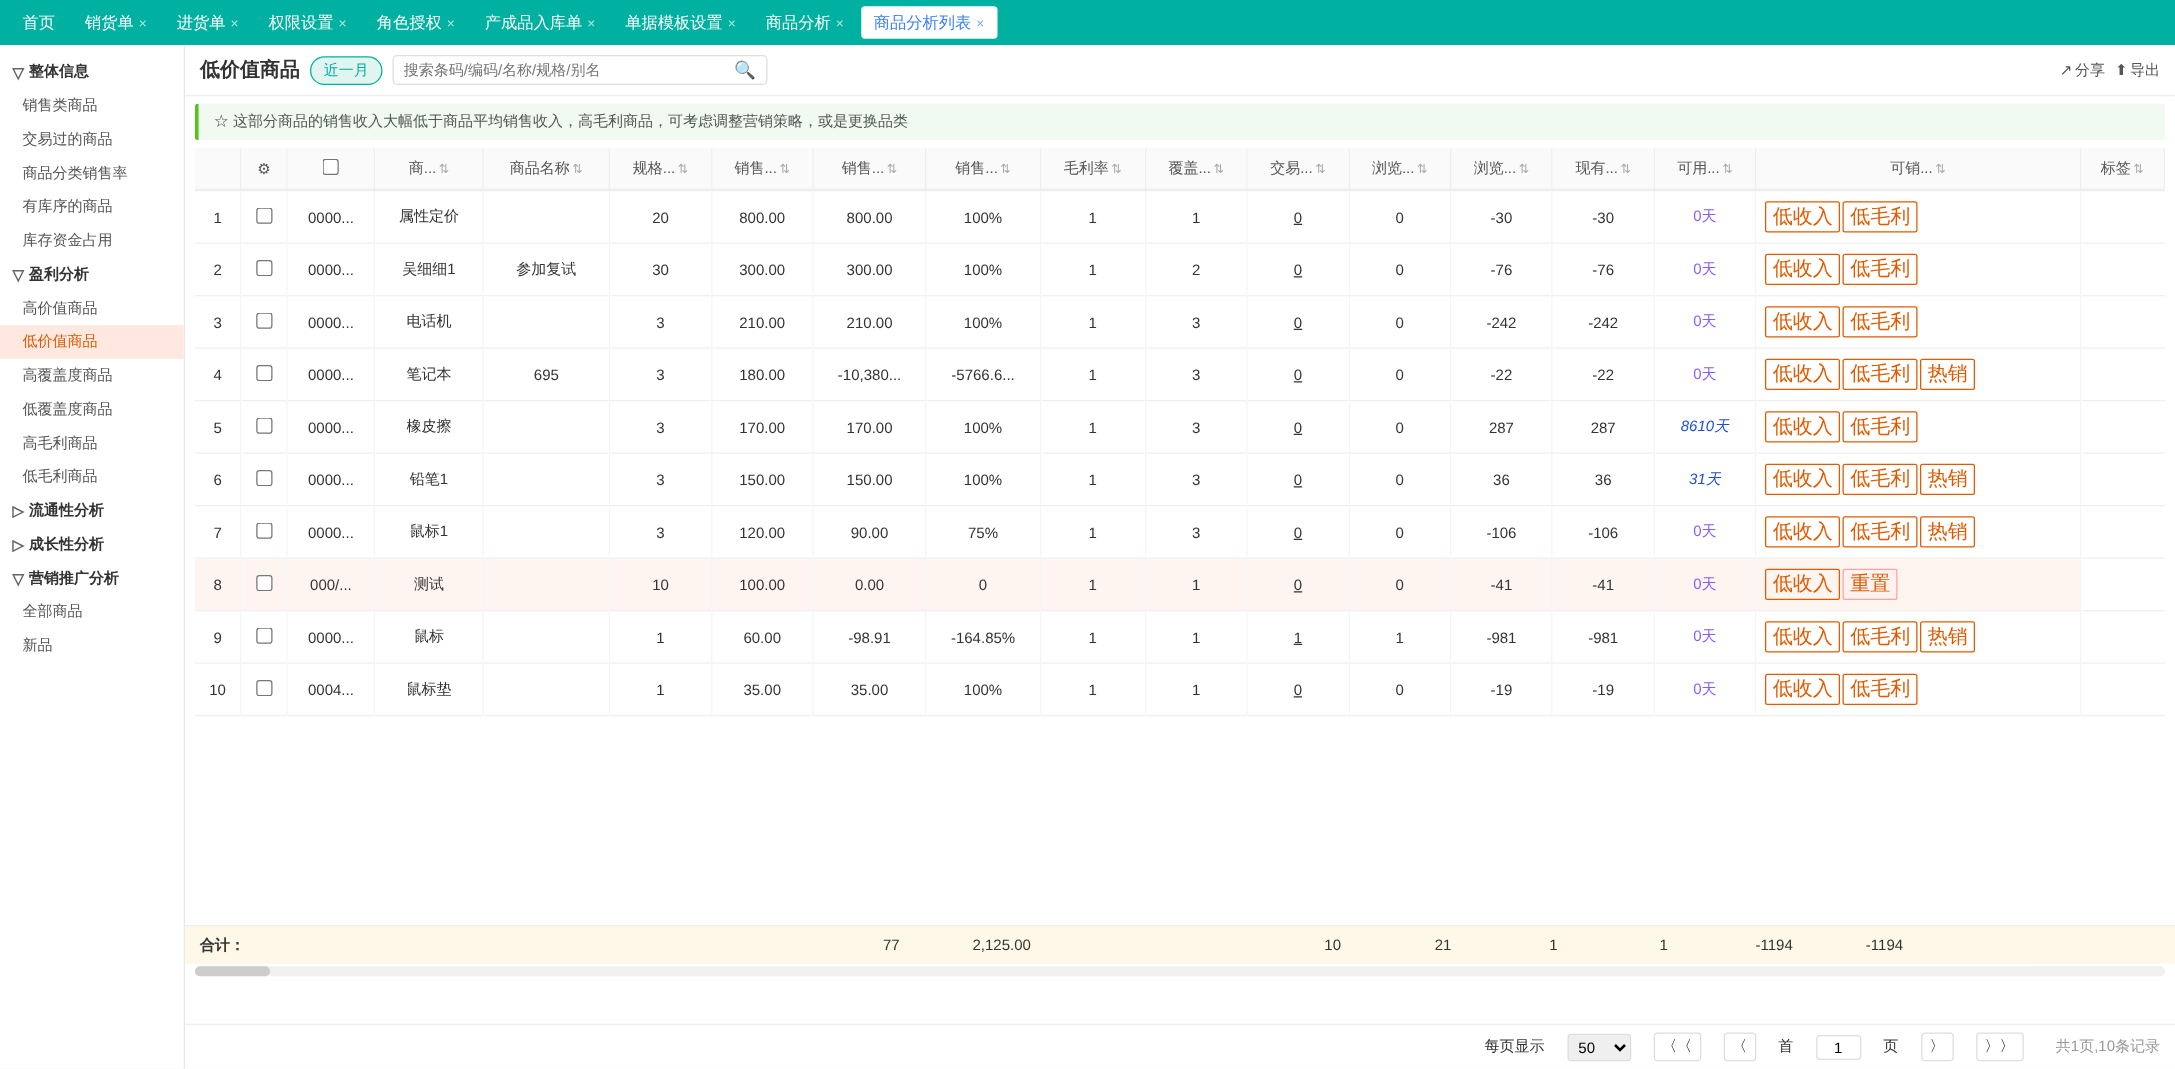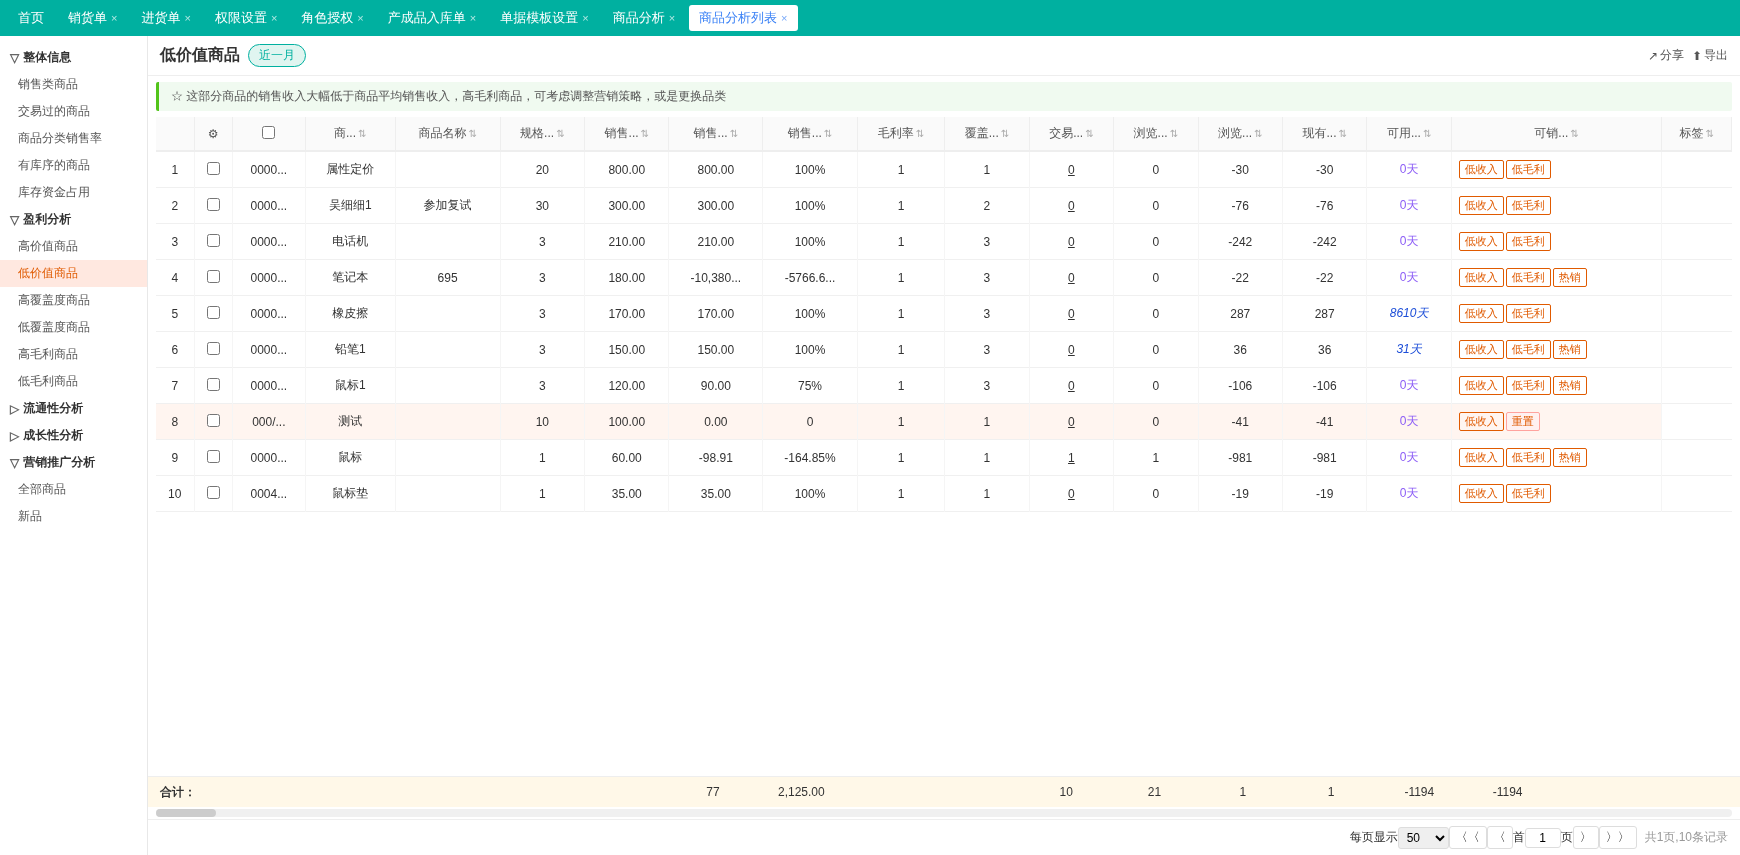--- a/index.html
+++ b/index.html
@@ -170,21 +170,21 @@
     tbody td {
       padding: 7px 6px;
       text-align: center;
       border-right: 1px solid #f5f5f5;
       white-space: nowrap;
     }
     .tag {
       display: inline-block;
       padding: 1px 5px;
       border-radius: 2px;
-      font-size: 11px;
+      font-size: 16px;
       margin: 1px;
     }
     .tag-orange { color: #e05a00; border: 1px solid #e05a00; }
     .tag-pink { color: #e05a00; background: #fff1f0; border: 1px solid #ffa39e; }
     .underline { text-decoration: underline; cursor: pointer; }
     .days-0 { color: #8b5cf6; }
     .days-normal { color: #1d4ed8; font-style: italic; }
 
     
     .footer-total {
@@ -205,21 +205,22 @@
 
     
     .pagination-bar {
       background: #fff;
       border-top: 1px solid #eee;
       padding: 6px 12px;
       display: flex;
       align-items: center;
       justify-content: flex-end;
       font-size: 12px;
-      gap: 0;
+      gap: 18px;
+      margin-top: 36px;
     }
     .page-size-select {
       border: 1px solid #ddd;
       border-radius: 3px;
       padding: 2px 4px;
       font-size: 12px;
     }
     .page-btn {
       border: 1px solid #ddd;
       background: #fff;
@@ -306,20 +307,24 @@
         <span>营销推广分析</span>
       </div>
       <div class="sidebar-item">全部商品</div>
       <div class="sidebar-item">新品</div>
     </div>
 
   <div class="content">
     <div class="content-header">
       <span class="page-title">低价值商品</span>
       <button class="filter-btn">近一月</button>
+      <div class="search-box">
+        <input type="text" placeholder="搜索条码/编码/名称/规格/别名" style="">
+        <span class="search-icon">🔍</span>
+      </div>
       <div class="header-actions">
         <span class="action-btn">↗ <span>分享</span></span>
         <span class="action-btn">⬆ <span>导出</span></span>
       </div>
     </div>
 
     <div class="notice-bar">
       ☆ <span>这部分商品的销售收入大幅低于商品平均销售收入，高毛利商品，可考虑调整营销策略，或是更换品类</span>
     </div>
 

